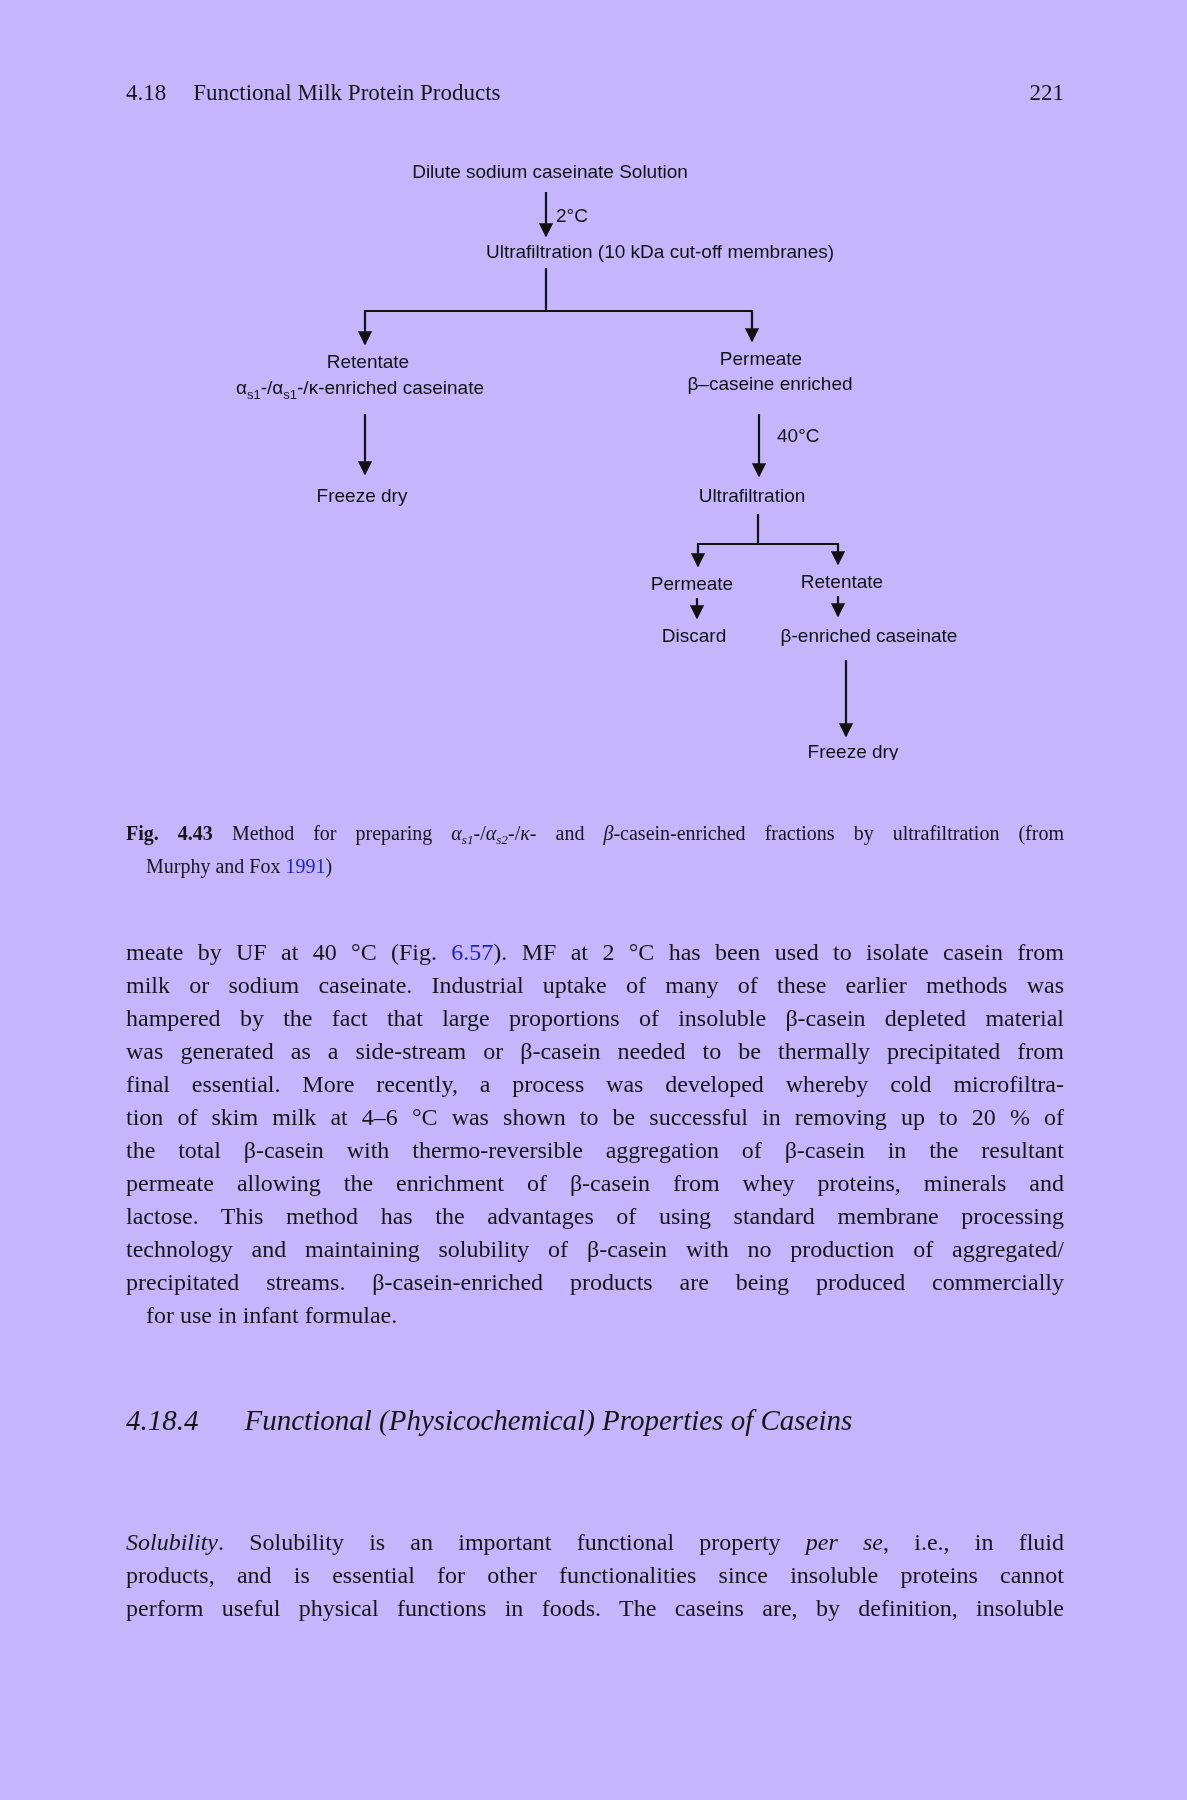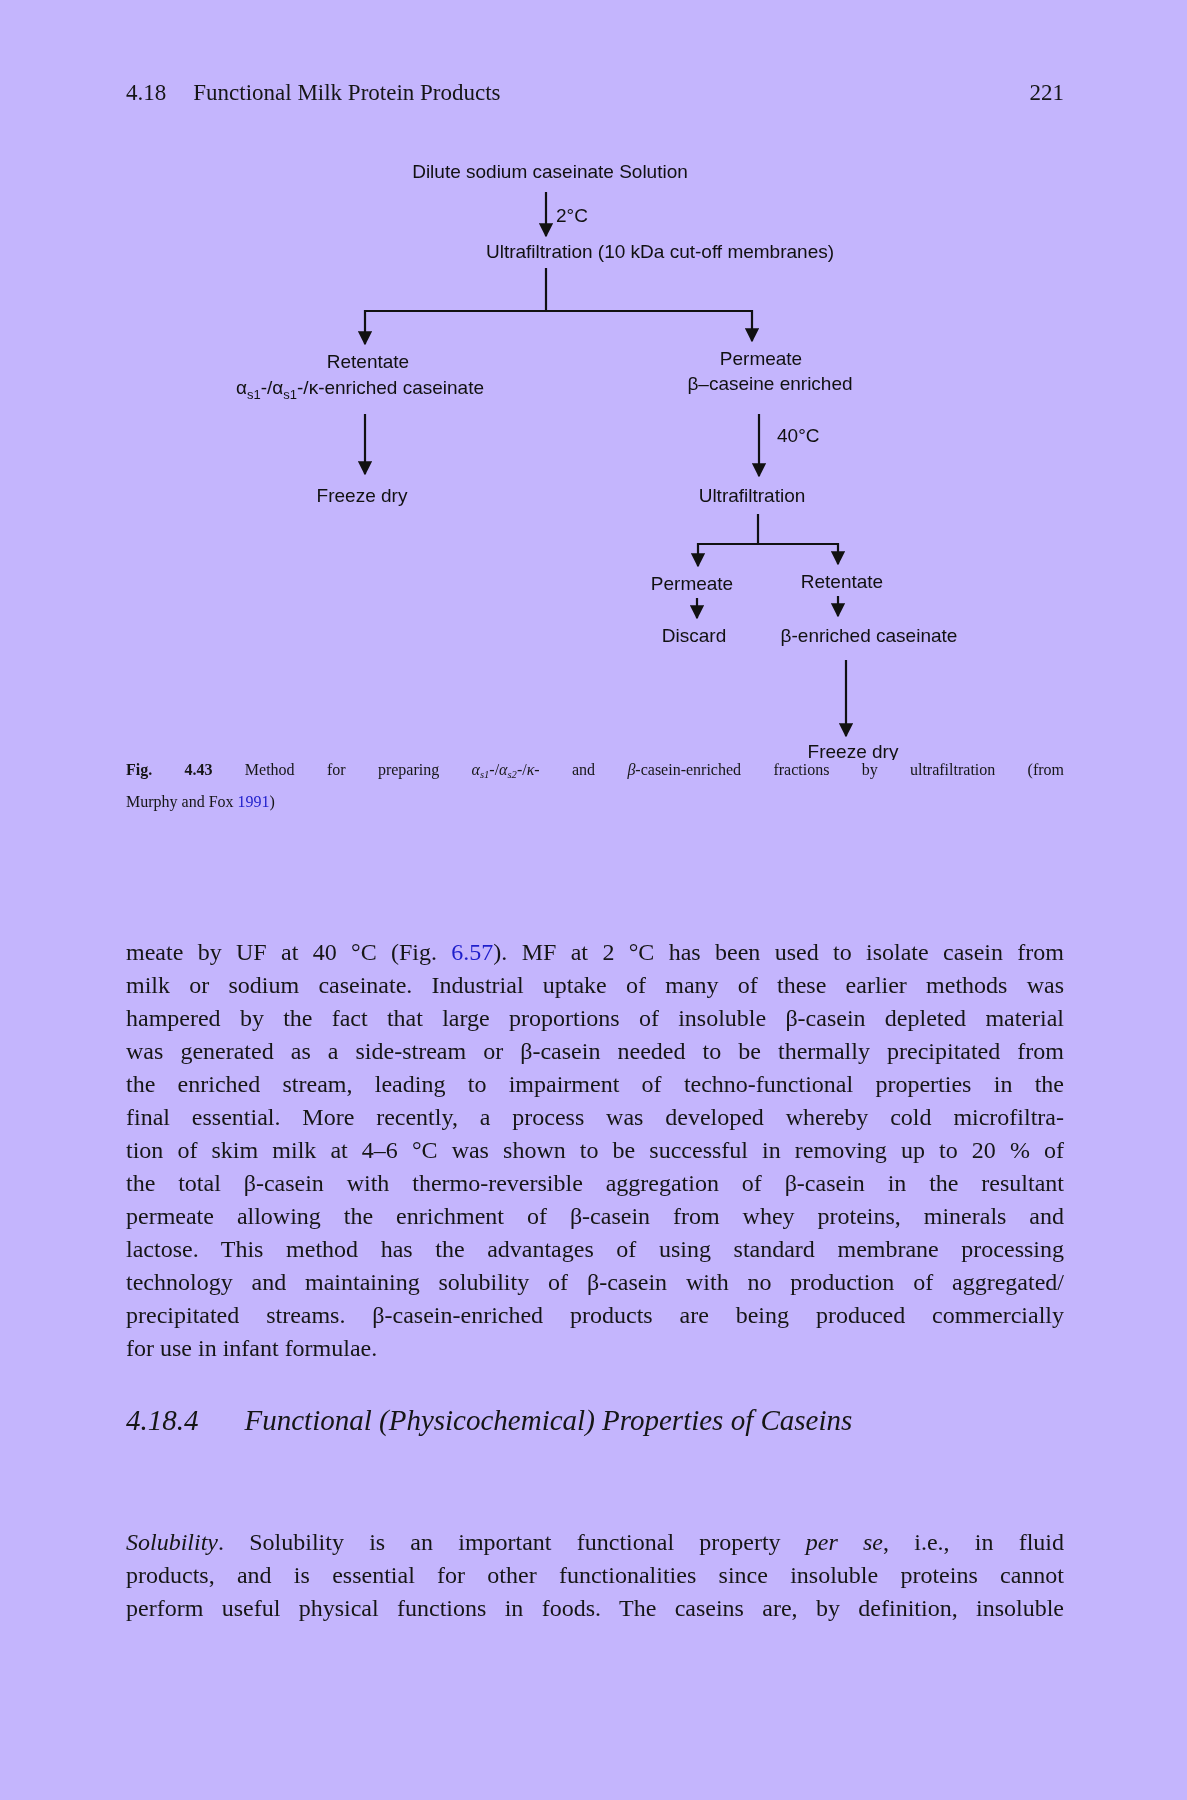--- a/index.html
+++ b/index.html
@@ -4,29 +4,29 @@
 <style>
   html,body{margin:0;padding:0;background:#e8e8e8;}
   .page{position:relative;width:1187px;height:1800px;background:#c4b5fd;
         font-family:"Liberation Serif",serif;color:#161616;overflow:hidden;margin:0 auto;}
   .header-row{position:absolute;left:126px;top:80px;width:938px;font-size:23px;}
   .hgap{margin-left:27px;}
   .pageno{float:right;margin-left:21px;}
   .flow{position:absolute;left:0;top:140px;}
   .fl{stroke:#111111;stroke-width:2.2;}
   .ft{font-family:"Liberation Sans",sans-serif;font-size:19px;fill:#111111;}
-  .caption{position:absolute;left:126px;top:756px;width:938px;font-size:16px;line-height:27px;}
+  .caption{position:absolute;left:126px;top:820px;width:938px;font-size:20px;line-height:27px;}
   .para{position:absolute;left:126px;width:938px;font-size:24px;line-height:33px;}
   .p1{top:936px;}
   .p2{top:1526px;}
   .sect{position:absolute;left:126px;top:1404px;width:938px;font-size:29px;
         font-weight:normal;font-style:italic;}
   .sgap{margin-left:46px;}
   .jline{text-align:justify;text-align-last:justify;}
-  .jline.last{text-align-last:left;}
+  .jline.last{text-align-last:left;margin-left:20px;}
   .s-b{font-weight:bold;}
   .s-i{font-style:italic;}
   .s-link{color:#1e1ecb;}
   .s-isub{font-style:italic;font-size:0.66em;vertical-align:-0.28em;}
 </style>
 </head>
 <body>
 
 <div class="page">
 
@@ -75,21 +75,20 @@
   <div class="caption">
       <div class="jline"><span class="s-b">Fig. 4.43</span><span>  Method for preparing </span><span class="s-i">α</span><span class="s-isub">s1</span><span>-/</span><span class="s-i">α</span><span class="s-isub">s2</span><span>-/</span><span class="s-i">κ</span><span>- and </span><span class="s-i">β</span><span>-casein-enriched fractions by ultrafiltration (from</span></div>
       <div class="jline last"><span>Murphy and Fox </span><span class="s-link">1991</span><span>)</span></div>
     </div>
 
   <div class="para p1">
       <div class="jline"><span>meate by UF at 40 °C (Fig. </span><span class="s-link">6.57</span><span>). MF at 2 °C has been used to isolate casein from</span></div>
       <div class="jline"><span>milk or sodium caseinate. Industrial uptake of many of these earlier methods was</span></div>
       <div class="jline"><span>hampered by the fact that large proportions of insoluble β-casein depleted material</span></div>
       <div class="jline"><span>was generated as a side-stream or β-casein needed to be thermally precipitated from</span></div>
-      <div class="jline"><span>the enriched stream, leading to impairment of techno-functional properties in the</span></div>
       <div class="jline"><span>final essential. More recently, a process was developed whereby cold microfiltra-</span></div>
       <div class="jline"><span>tion of skim milk at 4–6 °C was shown to be successful in removing up to 20 % of</span></div>
       <div class="jline"><span>the total β-casein with thermo-reversible aggregation of β-casein in the resultant</span></div>
       <div class="jline"><span>permeate allowing the enrichment of β-casein from whey proteins, minerals and</span></div>
       <div class="jline"><span>lactose. This method has the advantages of using standard membrane processing</span></div>
       <div class="jline"><span>technology and maintaining solubility of β-casein with no production of aggregated/</span></div>
       <div class="jline"><span>precipitated streams. β-casein-enriched products are being produced commercially</span></div>
       <div class="jline last"><span>for use in infant formulae.</span></div>
     </div>
 

